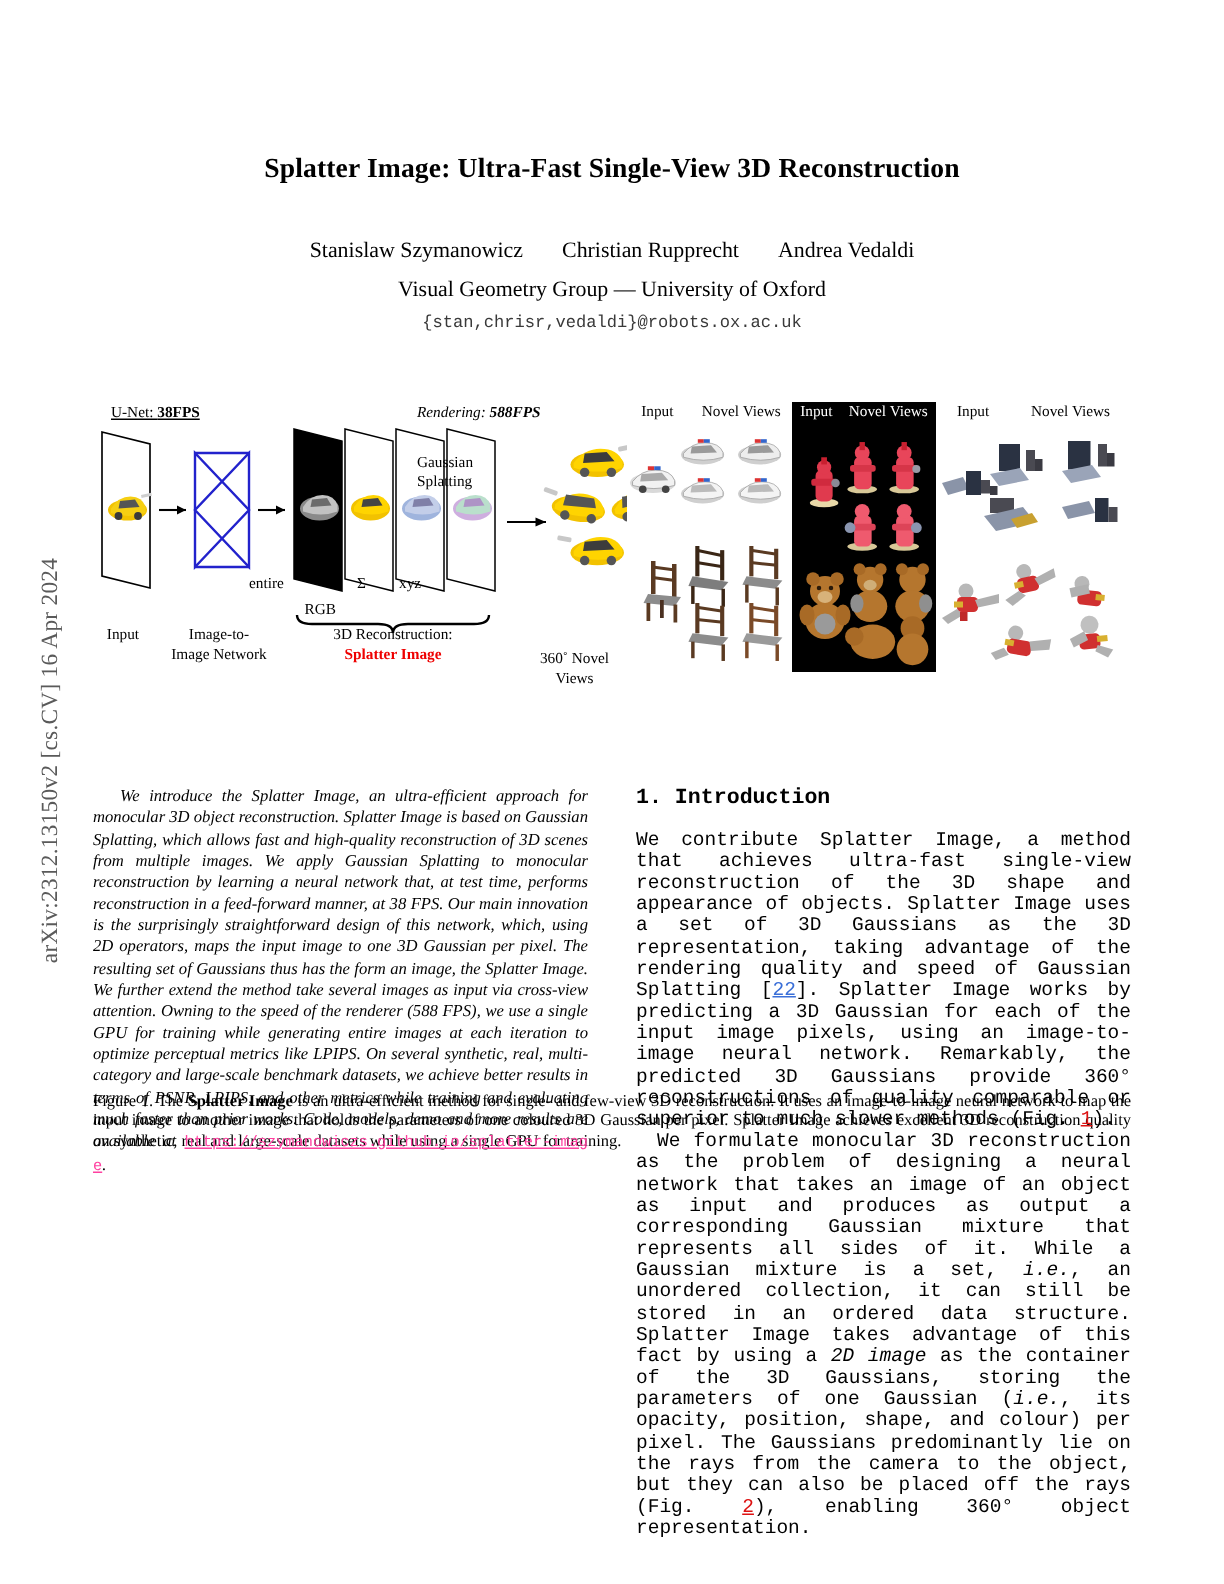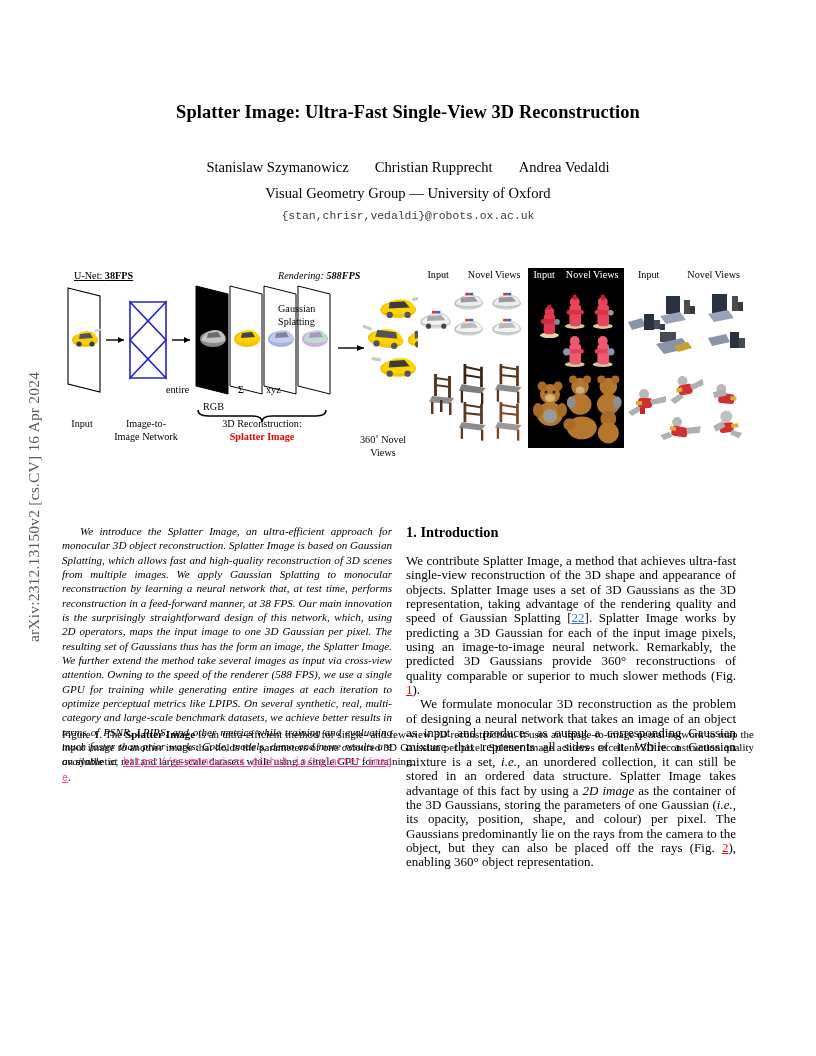--- a/index.html
+++ b/index.html
@@ -73,21 +73,21 @@
   #caption {
     position:absolute; left:0; top:460px; width:692px;
     font-size:11px; line-height:13.3px; text-align:justify;
   }
   #caption b { font-weight:bold; }
 
   
   #cols { position:absolute; left:0; top:524px; width:692px; height:450px; }
   .col { position:absolute; top:0; width:330px; }
   #col-left { left:0; }
-  #col-right { left:344px; }
+  #col-right { left:362px;font-family:Liberation Mono, monospace; }
 
   h2.sec {
     font-size:14.4px; font-weight:bold; margin:0 0 13px 0;
   }
   #abstract-head { text-align:center; font-size:13.2px; font-weight:bold; margin:0 0 24px 0; }
   #abstract-body {
     font-style: italic; font-size:11.1px; line-height:14.35px;
     text-align: justify; text-indent: 18px;
   }
   .url-link {

